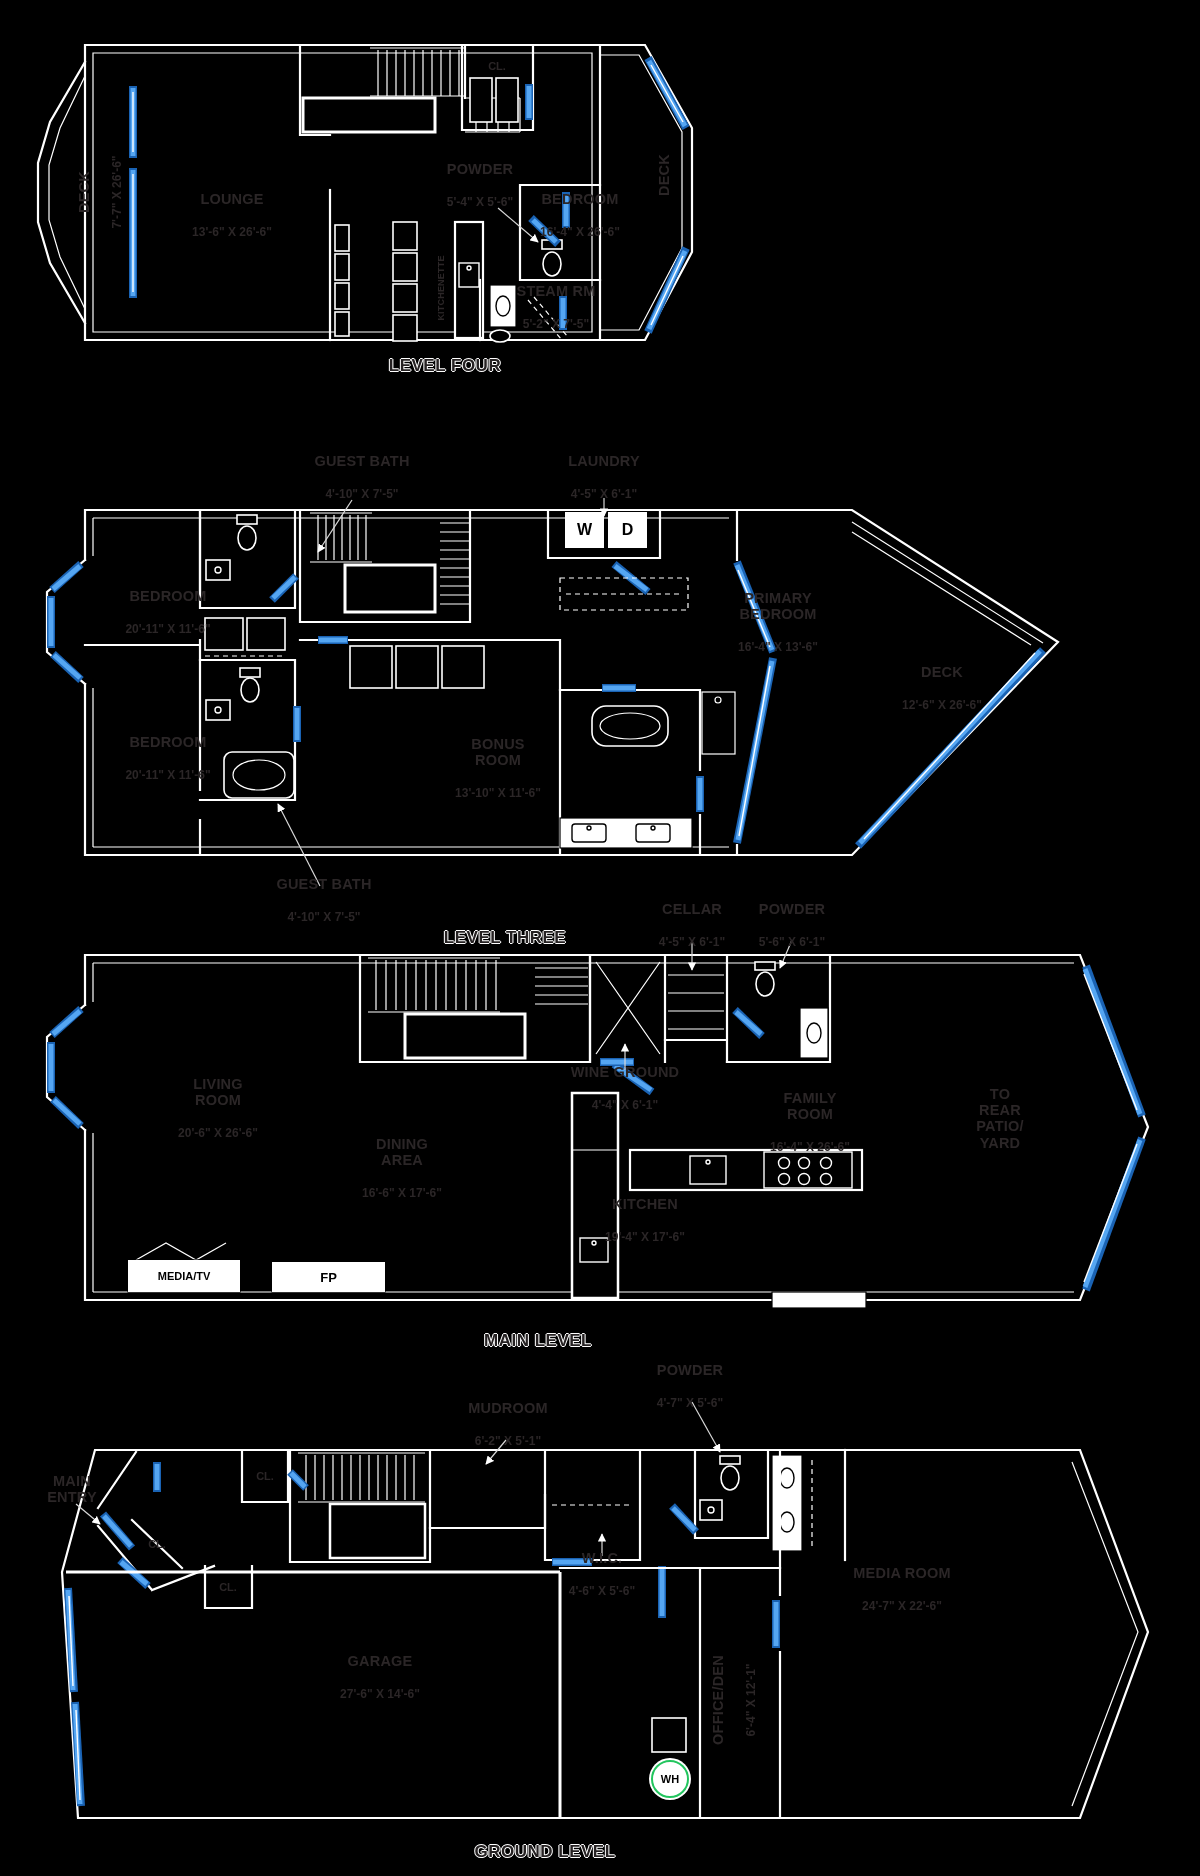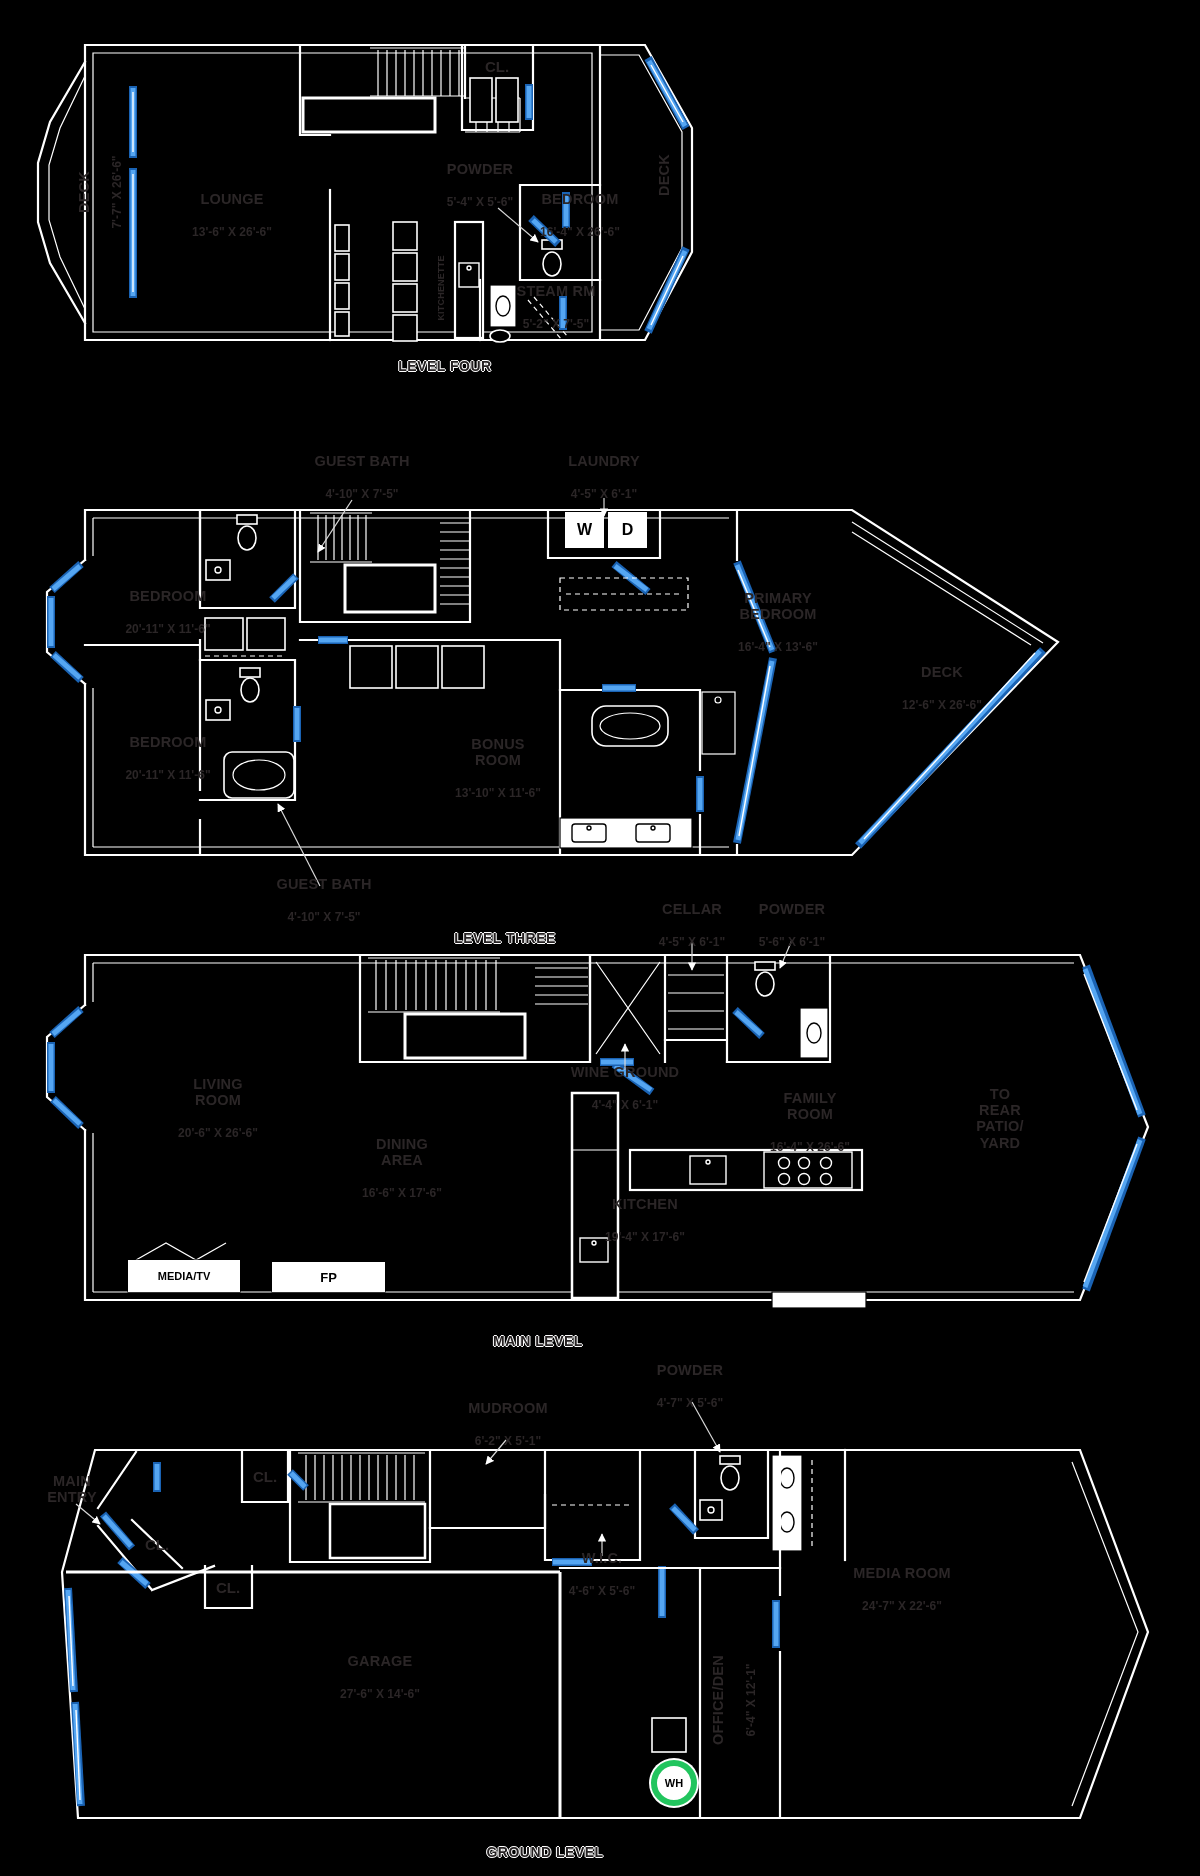--- a/index.html
+++ b/index.html
@@ -17,28 +17,28 @@
   .wf{stroke:#55a6f2;stroke-width:5;fill:none;}
   .wc{stroke:#fff;stroke-width:1.4;fill:none;}
   .ld{stroke:#d8d8d8;stroke-width:1.2;fill:none;marker-end:url(#arw);}
   .dash{stroke:#fff;stroke-width:1.2;stroke-dasharray:5 4;fill:none;}
   
   .lbl{position:absolute;transform:translate(-50%,-50%);text-align:center;color:#2b2627;
        font-weight:700;line-height:1.12;white-space:pre-line;z-index:3;}
   .lbl .nm{font-size:14.5px;letter-spacing:.2px;white-space:pre-line;}
   .lbl .dm{font-size:12px;margin-top:1px;white-space:pre-line;}
   .vert{transform:translate(-50%,-50%) rotate(-90deg);}
-  .cl{position:absolute;transform:translate(-50%,-50%);font-size:15px;color:#2b2627;
+  .cl{position:absolute;transform:translate(-50%,-50%);font-size:11px;color:#2b2627;
       font-weight:700;z-index:3;}
-  .cap{position:absolute;transform:translate(-50%,-50%);font-weight:700;font-size:14px;
+  .cap{position:absolute;transform:translate(-50%,-50%);font-weight:700;font-size:17px;
        color:#262223;letter-spacing:.5px;z-index:3;
        text-shadow:1px 0 0 #fff,-1px 0 0 #fff,0 1px 0 #fff,0 -1px 0 #fff;}
   .box{position:absolute;display:flex;align-items:center;justify-content:center;
        background:#fff;color:#000;font-weight:700;z-index:2;}
-  .round{border-radius:50%;border:6px solid #22c55e;box-shadow:0 0 0 2px #fff;}
+  .round{border-radius:50%;border:2px solid #22c55e;box-shadow:0 0 0 2px #fff;}
 </style>
 </head>
 <body>
 
 <div class="stage">
 
 <svg width="1200" height="1876" viewBox="0 0 1200 1876">
   <defs>
     <marker id="arw" viewBox="0 0 10 10" refX="9" refY="5" markerWidth="7" markerHeight="7" orient="auto-start-reverse">
       <path d="M0,0 L10,5 L0,10 Z" fill="#fff"></path>

